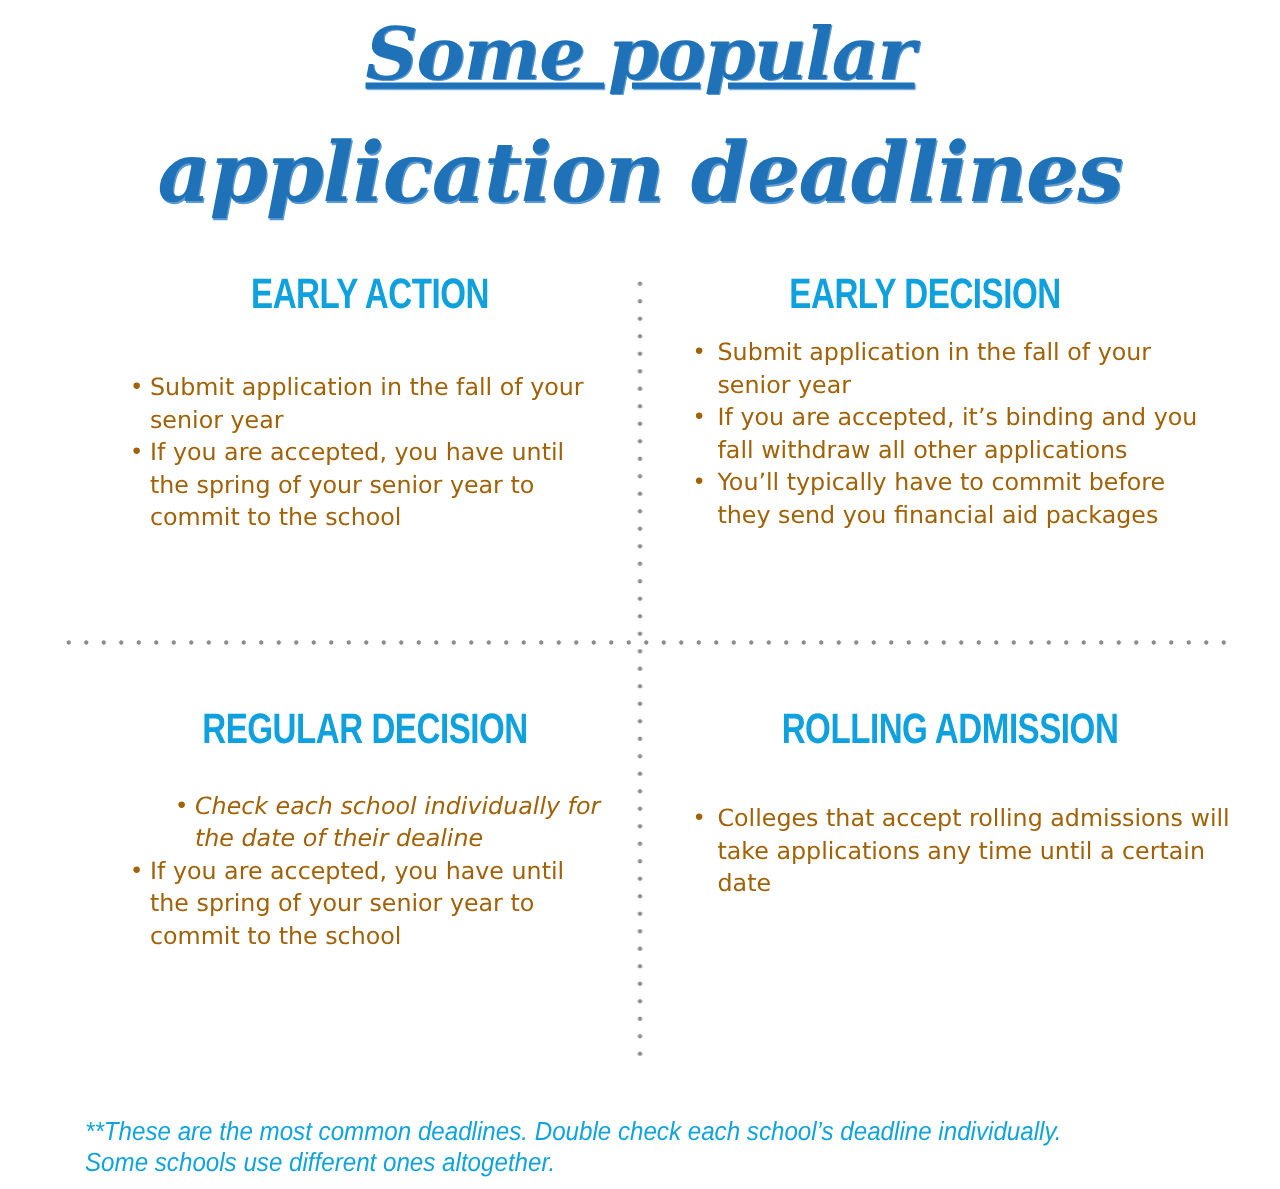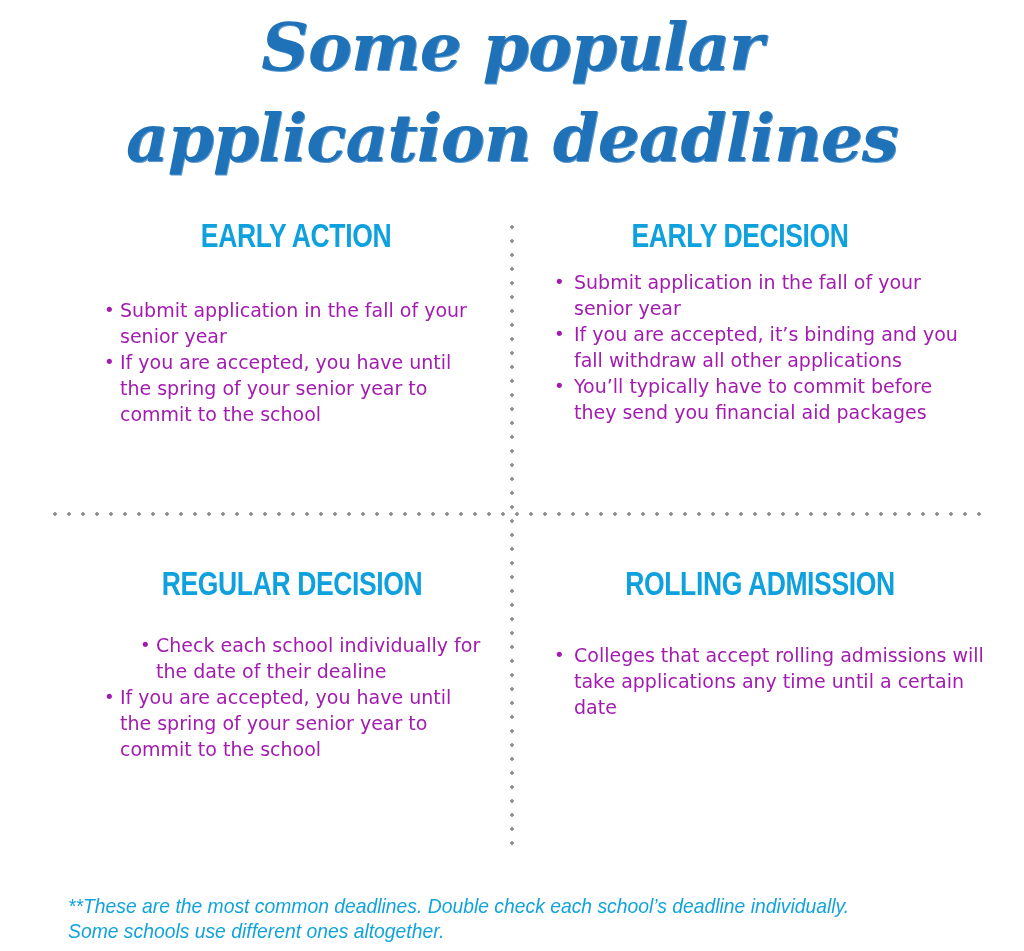--- a/index.html
+++ b/index.html
@@ -23,21 +23,22 @@
       font-family: "DejaVu Serif", serif;
       font-style: italic;
       font-weight: bold;
       color: #1f72b8;
       letter-spacing: -1px;
       line-height: 1;
       text-shadow: 1px 1px 0 #5b9ad2;
     }
     .title-line1 {
       top: 14px;
-      font-size: 66px;
+      font-size: 58px;
+      text-decoration: underline;
     }
     .title-line2 {
       top: 105px;
       font-size: 66px;
     }
     .heading {
       position: absolute;
       font-family: "Liberation Sans", sans-serif;
       font-weight: bold;
       color: #0ea1de;
@@ -49,38 +50,39 @@
       white-space: nowrap;
     }
     .bullets {
       position: absolute;
       list-style: none;
       margin: 0;
       padding: 0;
       font-family: "DejaVu Sans", sans-serif;
       font-size: 19px;
       line-height: 26px;
-      color: #a21caf;
+      color: #a16207;
     }
     .bullets li {
       position: relative;
       padding-left: 16px;
     }
     .bullets li::before {
       content: "•";
       position: absolute;
       left: 0;
       top: 0;
       font-size: 18px;
     }
     .bullets.wide li {
       padding-left: 20px;
     }
     .bullets li.sub {
       padding-left: 52px;
+      font-style: italic;
     }
     .bullets li.sub::before {
       left: 36px;
       font-style: normal;
     }
     .vdots {
       position: absolute;
       left: 510px;
       top: 220px;
       width: 4px;

